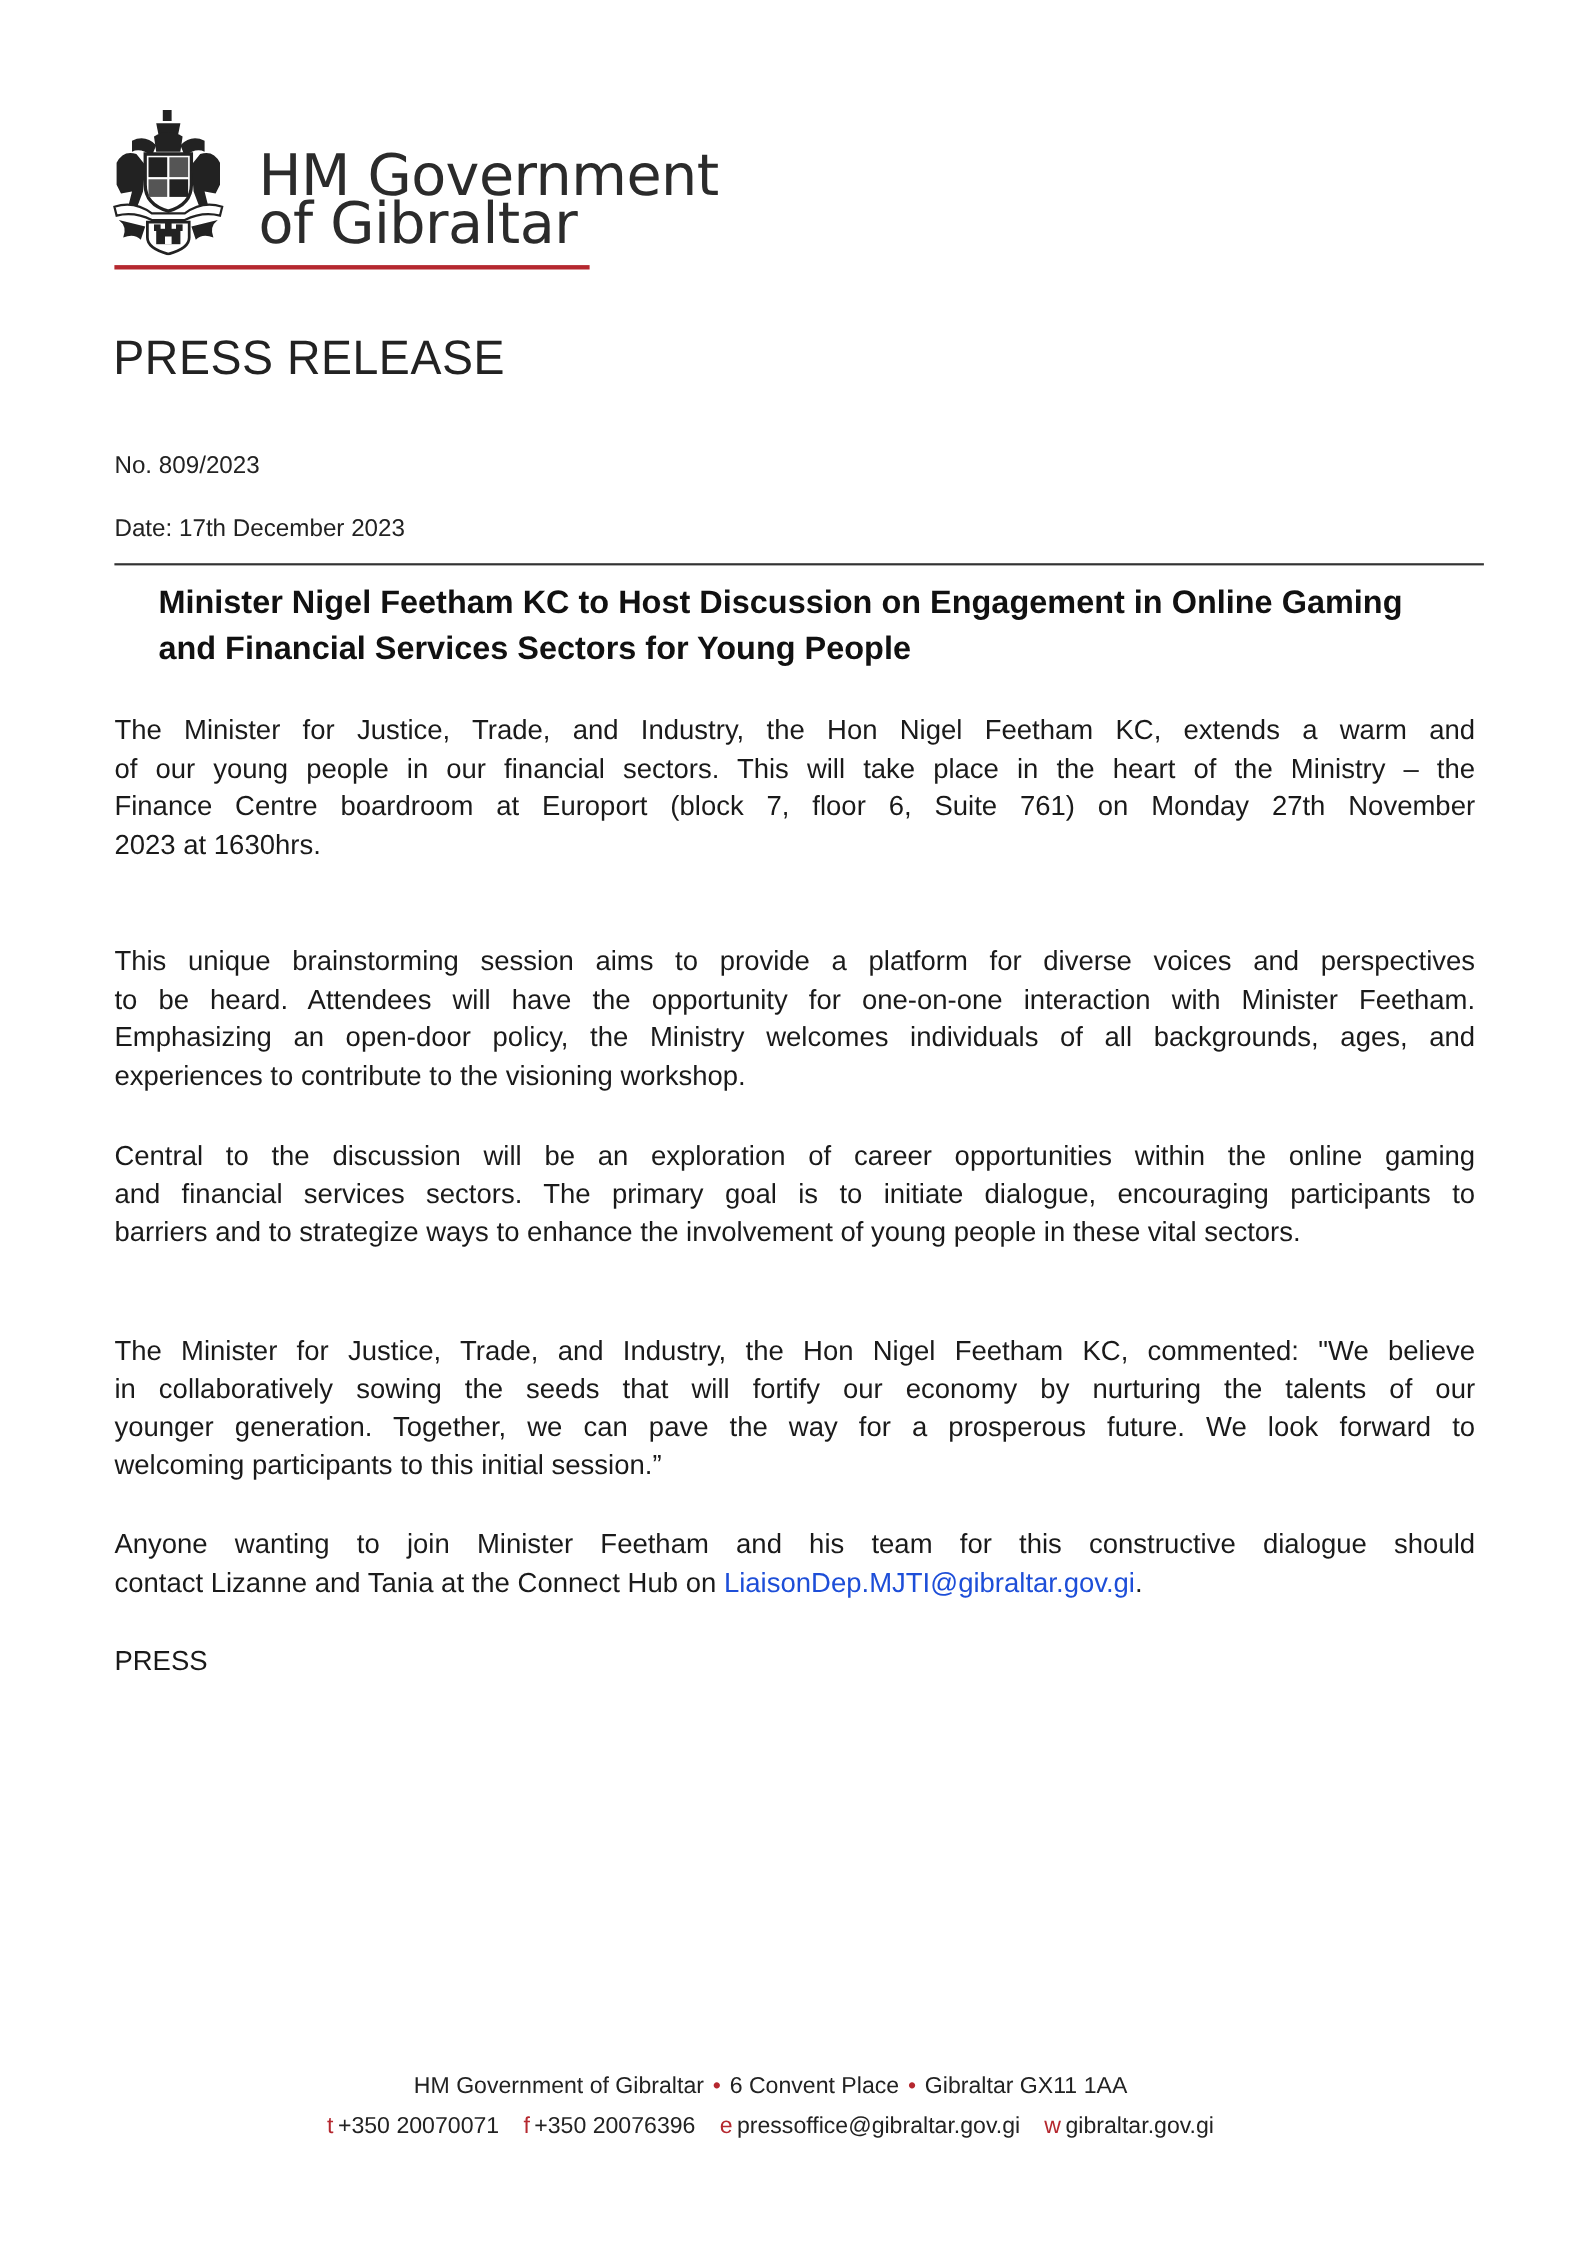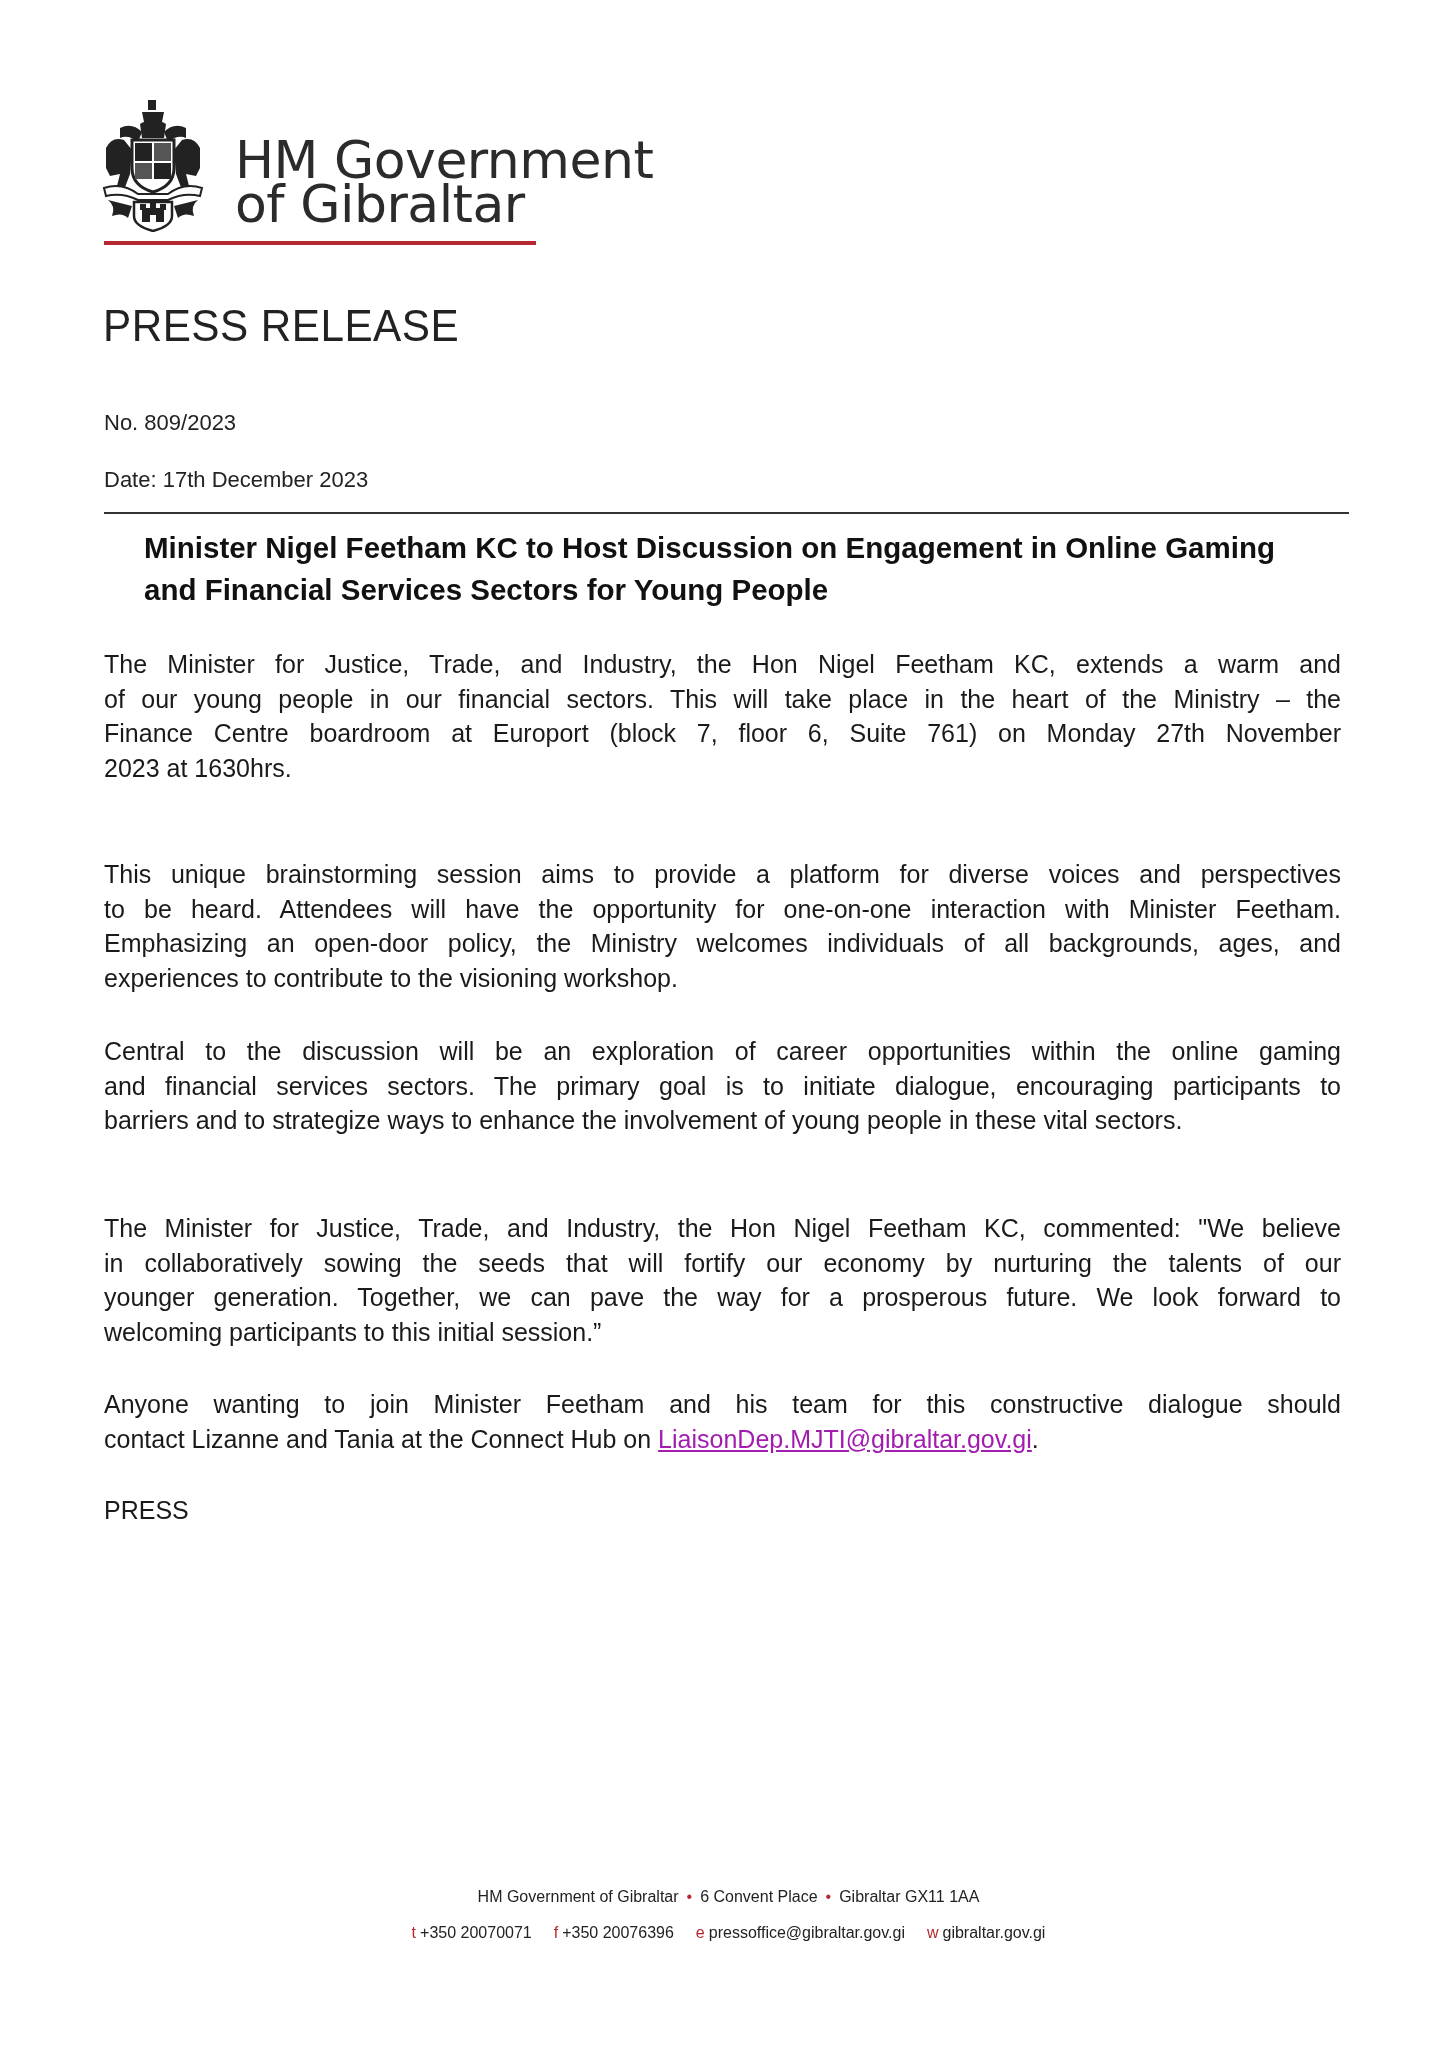--- a/index.html
+++ b/index.html
@@ -16,23 +16,23 @@
     .press { left: 103px; top: 300px; font-family: "Liberation Sans", sans-serif; font-weight: 300; font-size: 44px; line-height: 52px; color: #222; letter-spacing: 0.5px; transform: scaleX(0.96); transform-origin: left; }
     .meta { left: 104px; font-size: 22px; line-height: 26px; color: #222; white-space: nowrap; }
     .meta.no { top: 410px; }
     .meta.date { top: 467px; }
     .hr { left: 104px; top: 512px; width: 1245px; height: 2px; background: #333; }
     .title { left: 104px; top: 527px; width: 1240px; font-weight: bold; font-size: 29.5px; line-height: 42px; color: #111; margin-left: 40px; }
     .title .ln { white-space: nowrap; display: block; }
     .body-block { left: 104px; width: 1237px; font-size: 25px; line-height: 34.5px; color: #1a1a1a; }
     .body-block .ln { display: block; text-align: justify; text-align-last: justify; white-space: nowrap; height: 34.5px; overflow: visible; }
     .body-block .ln.last { text-align-last: left; }
-    .link { text-decoration: underline; color: #a21caf; margin-top: 15px; }
+    .link { color: #1d4ed8; margin-top: 15px; }
     .ends { left: 104px; top: 1493px; font-size: 25px; line-height: 34.5px; }
-    .footer { left: 0; width: 1401px; text-align: center; font-size: 16px; line-height: 26px; color: #222; white-space: nowrap; padding-left: 28px; }
+    .footer { left: 0; width: 1401px; text-align: center; font-size: 21px; line-height: 26px; color: #222; white-space: nowrap; }
     .footer.l1 { top: 1884px; }
     .footer.l2 { top: 1920px; }
     .dot { color: #b5282f; margin: 0 8px; }
     .lbl { color: #b5282f; margin-right: 4px; }
     .gap { display: inline-block; width: 22px; }
   </style>
 </head>
 <body>
 
 <div class="abs crest">

